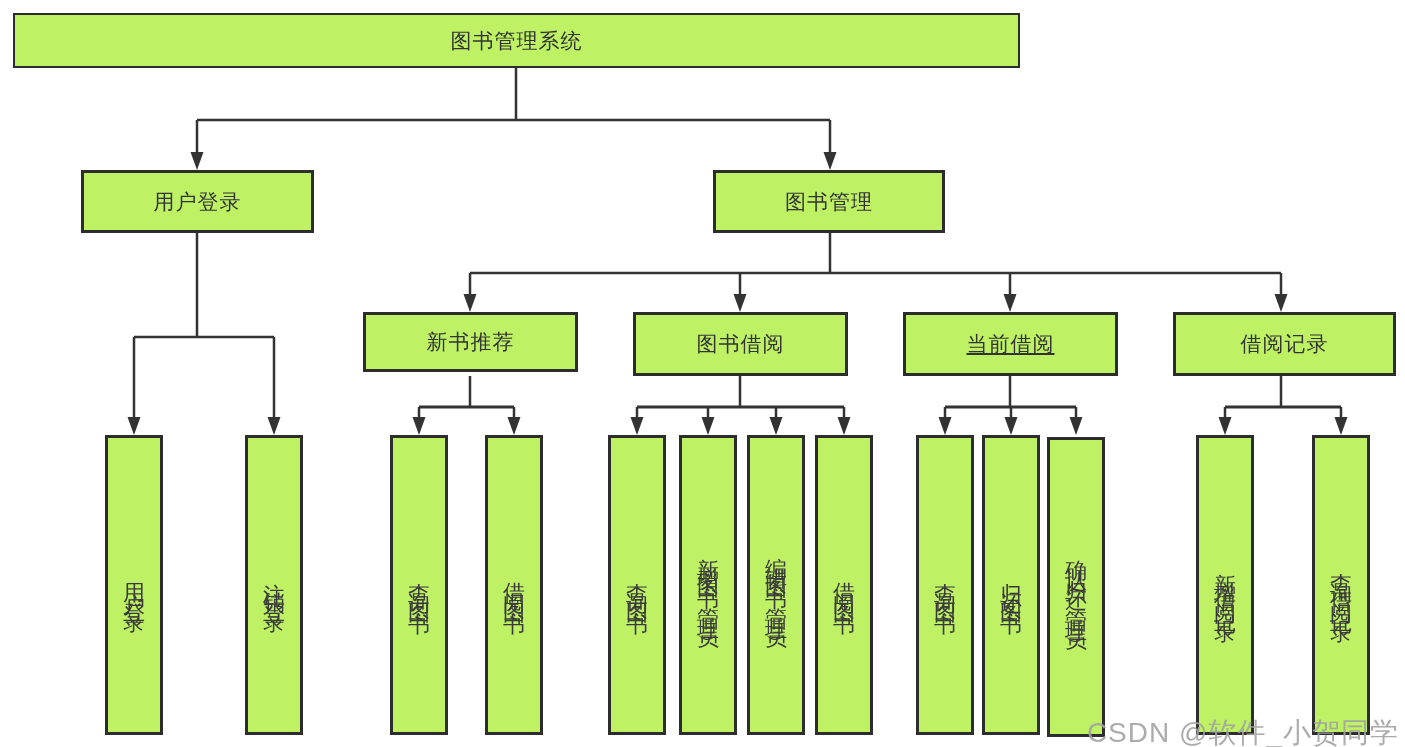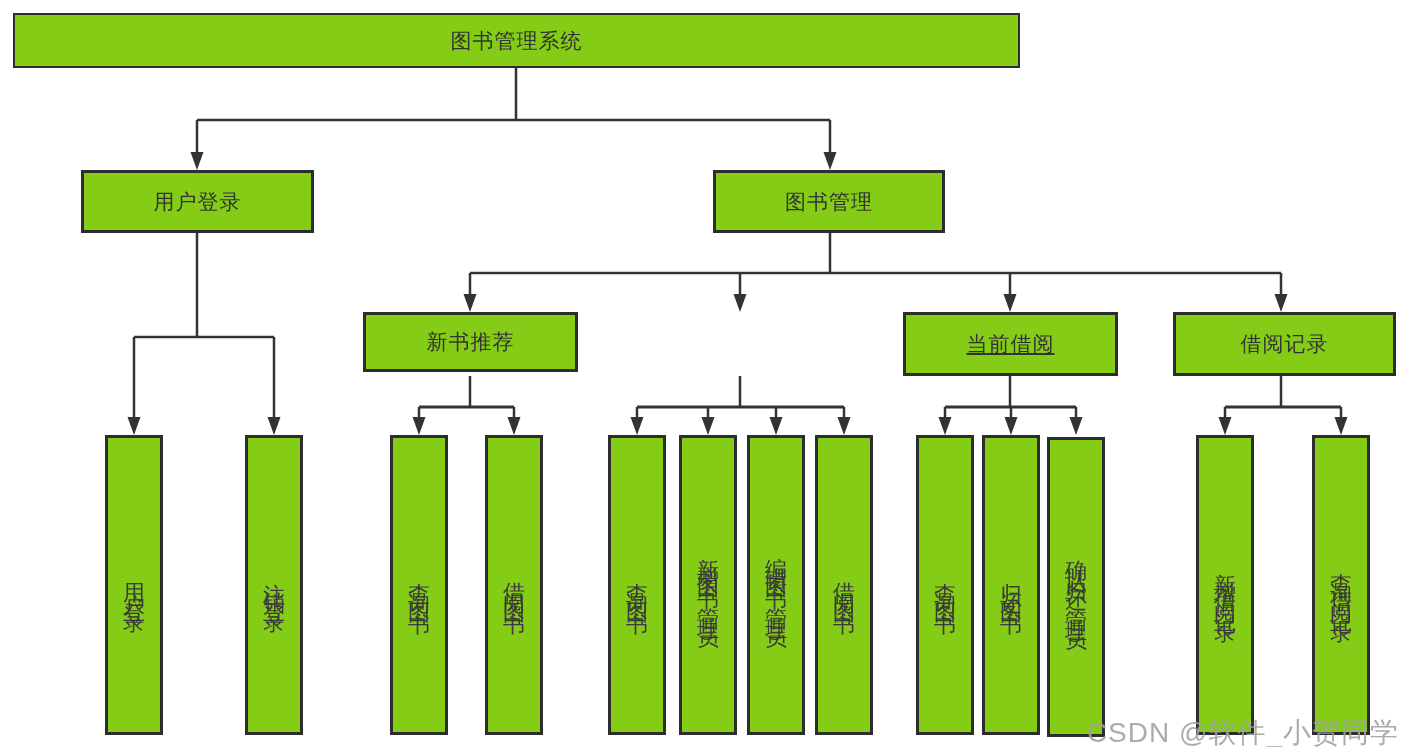--- a/index.html
+++ b/index.html
@@ -16,21 +16,21 @@
     overflow: hidden;
   }
   .connectors {
     position: absolute;
     left: 0; top: 0;
     width: 1405px; height: 747px;
     pointer-events: none;
   }
   .box {
     position: absolute;
-    background: #84cc16;
+    background: #bef264;
     border: 3px solid #2d2d2d;
     box-sizing: border-box;
     display: flex;
     align-items: center;
     justify-content: center;
     color: #333333;
   }
   .box.root { border-width: 2px; }
   .hlabel {
     font-size: 21px;
@@ -137,20 +137,23 @@
   <div class="box" style="left:81px; top:170px; width:233px; height:63px;">
     <span class="hlabel">用户登录</span>
   </div>
   <div class="box" style="left:713px; top:170px; width:232px; height:63px;">
     <span class="hlabel">图书管理</span>
   </div>
 
   <div class="box" style="left:363px; top:312px; width:215px; height:60px;">
     <span class="hlabel">新书推荐</span>
   </div>
+  <div class="box" style="left:633px; top:312px; width:215px; height:64px;">
+    <span class="hlabel">图书借阅</span>
+  </div>
   <div class="box" style="left:903px; top:312px; width:215px; height:64px;text-decoration:underline;">
     <span class="hlabel">当前借阅</span>
   </div>
   <div class="box" style="left:1173px; top:312px; width:223px; height:64px;">
     <span class="hlabel">借阅记录</span>
   </div>
 
   <div class="box leaf" style="left:105px; top:435px; width:58px; height:300px;">
     <span class="vtext">用户登录</span>
   </div>

